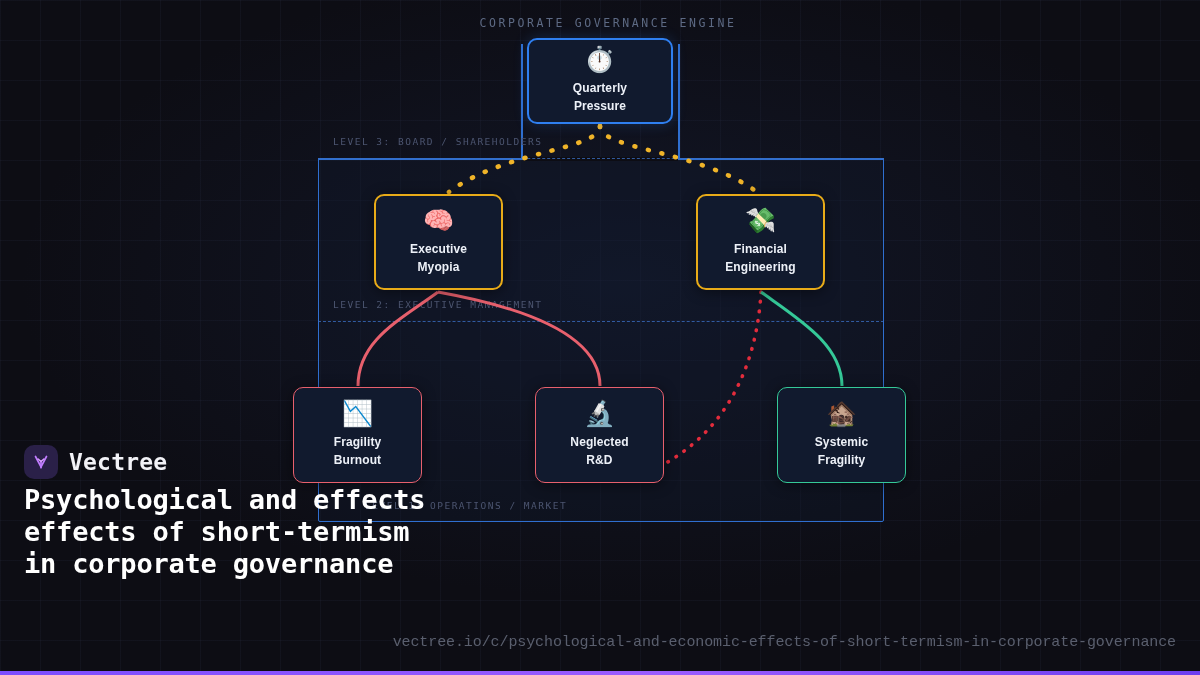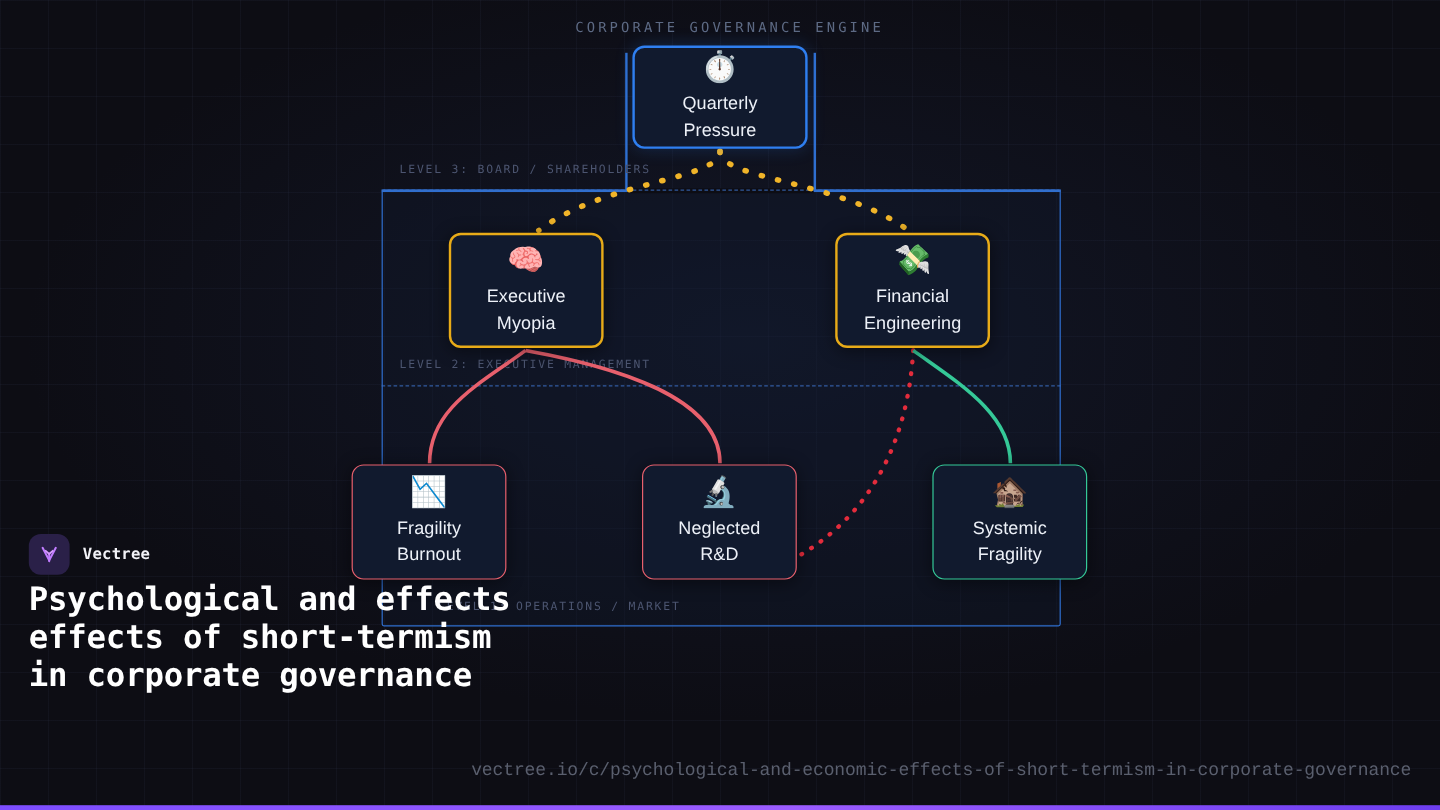--- a/index.html
+++ b/index.html
@@ -95,21 +95,21 @@
     align-items:center; justify-content:center;
     text-align:center;
     box-shadow:0 2px 14px rgba(0,0,0,0.45);
   }
   .node .node-emoji{
     font-size:25px; line-height:1;
     margin-bottom:8px;
     font-family:"DejaVu Sans", sans-serif;
   }
   .node .node-label{
-    font-size:15px; font-weight:normal;
+    font-size:12px; font-weight:bold;
     line-height:1.42; color:#edf1f8;
     letter-spacing:.1px;
     white-space:pre-line;
   }
   #node-quarterly-pressure{
     left:527px; top:38px; width:146px; height:86px;
     border:2px solid #2f7ff0;
     box-shadow:0 0 14px rgba(47,127,240,0.22);
   }
   #node-executive-myopia{
@@ -138,21 +138,21 @@
     position:absolute; left:24px; top:445px;
     display:flex; align-items:center; gap:11px;
   }
   #brand-logo{
     width:34px; height:34px; border-radius:10px;
     background:#2a2048;
     display:flex; align-items:center; justify-content:center;
   }
   #brand-name{
     font-family:"DejaVu Sans Mono","Liberation Mono",monospace;
-    font-size:13px; font-weight:bold; color:#f2f2f7;
+    font-size:23px; font-weight:bold; color:#f2f2f7;
     letter-spacing:.2px;
   }
   #headline{
     position:absolute; left:24px; top:484px; width:430px;
     font-family:"DejaVu Sans Mono","Liberation Mono",monospace;
     font-size:27px; font-weight:bold; line-height:1.19;
     color:#ffffff;
     letter-spacing:-0.2px;
   }
   #footer-url{

